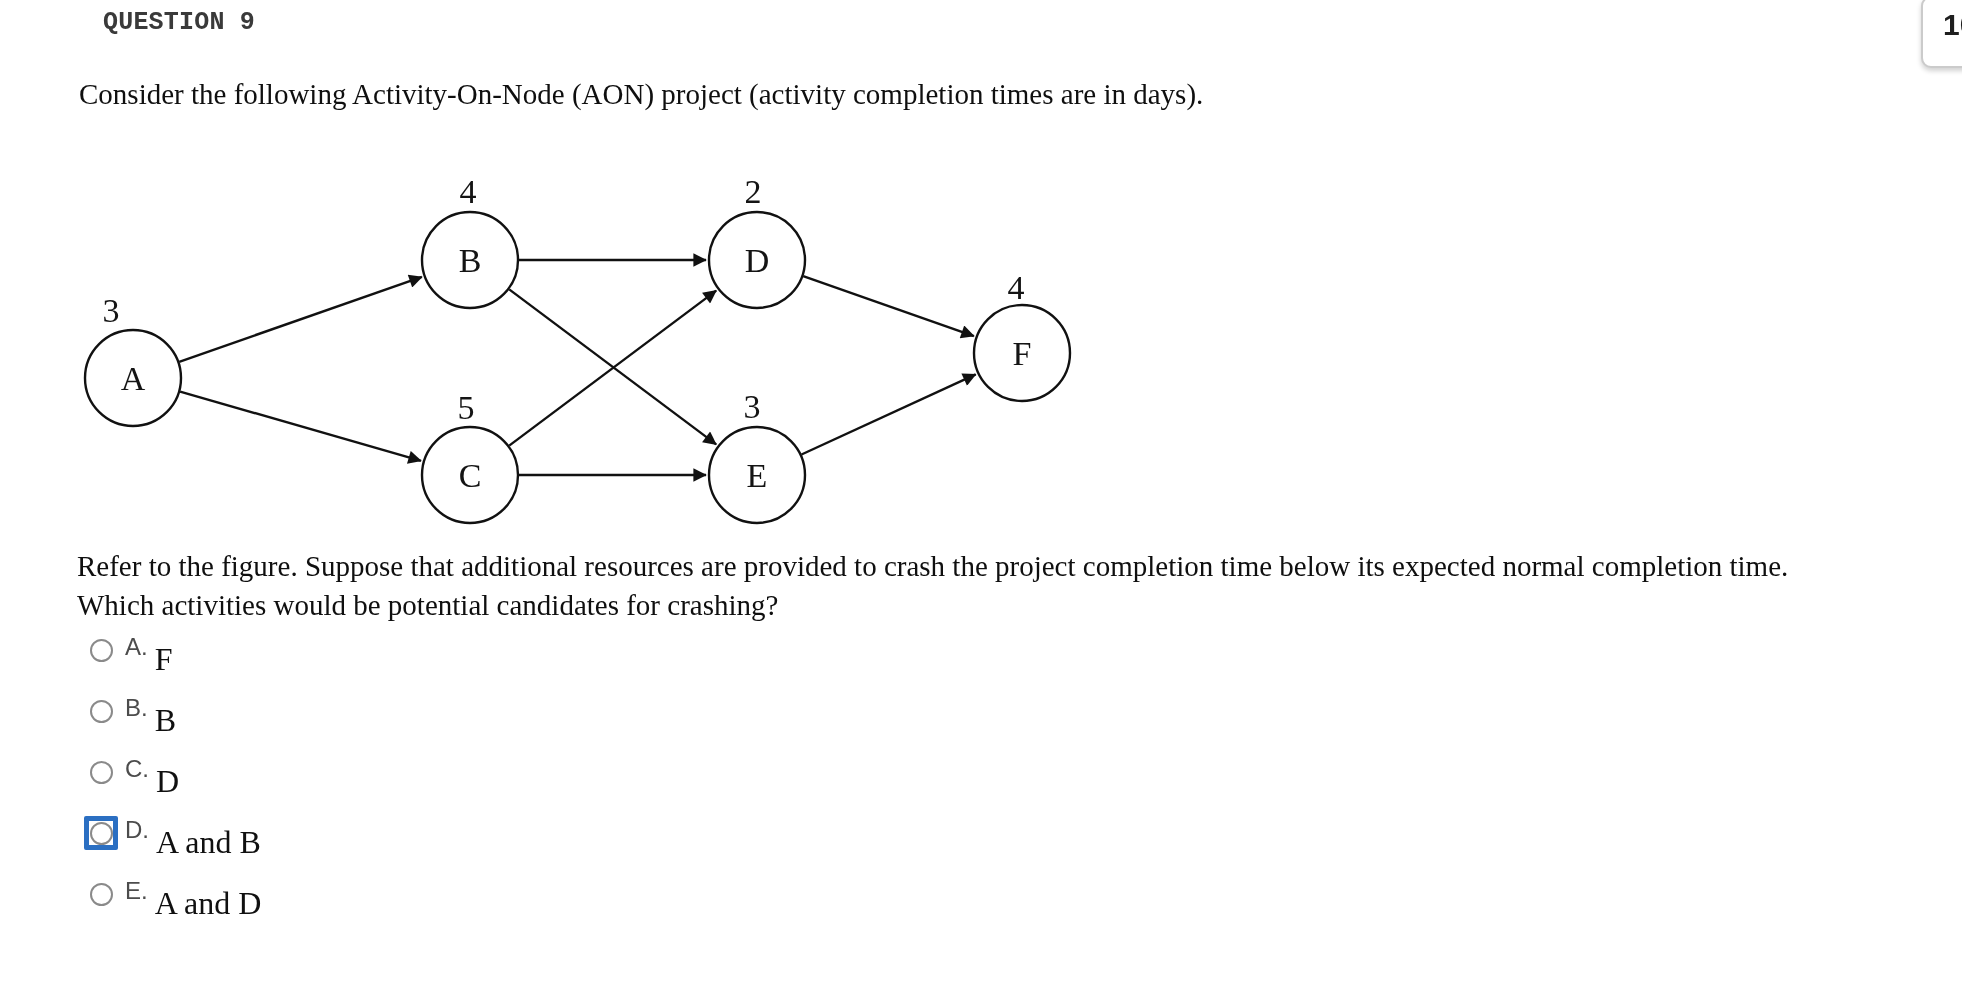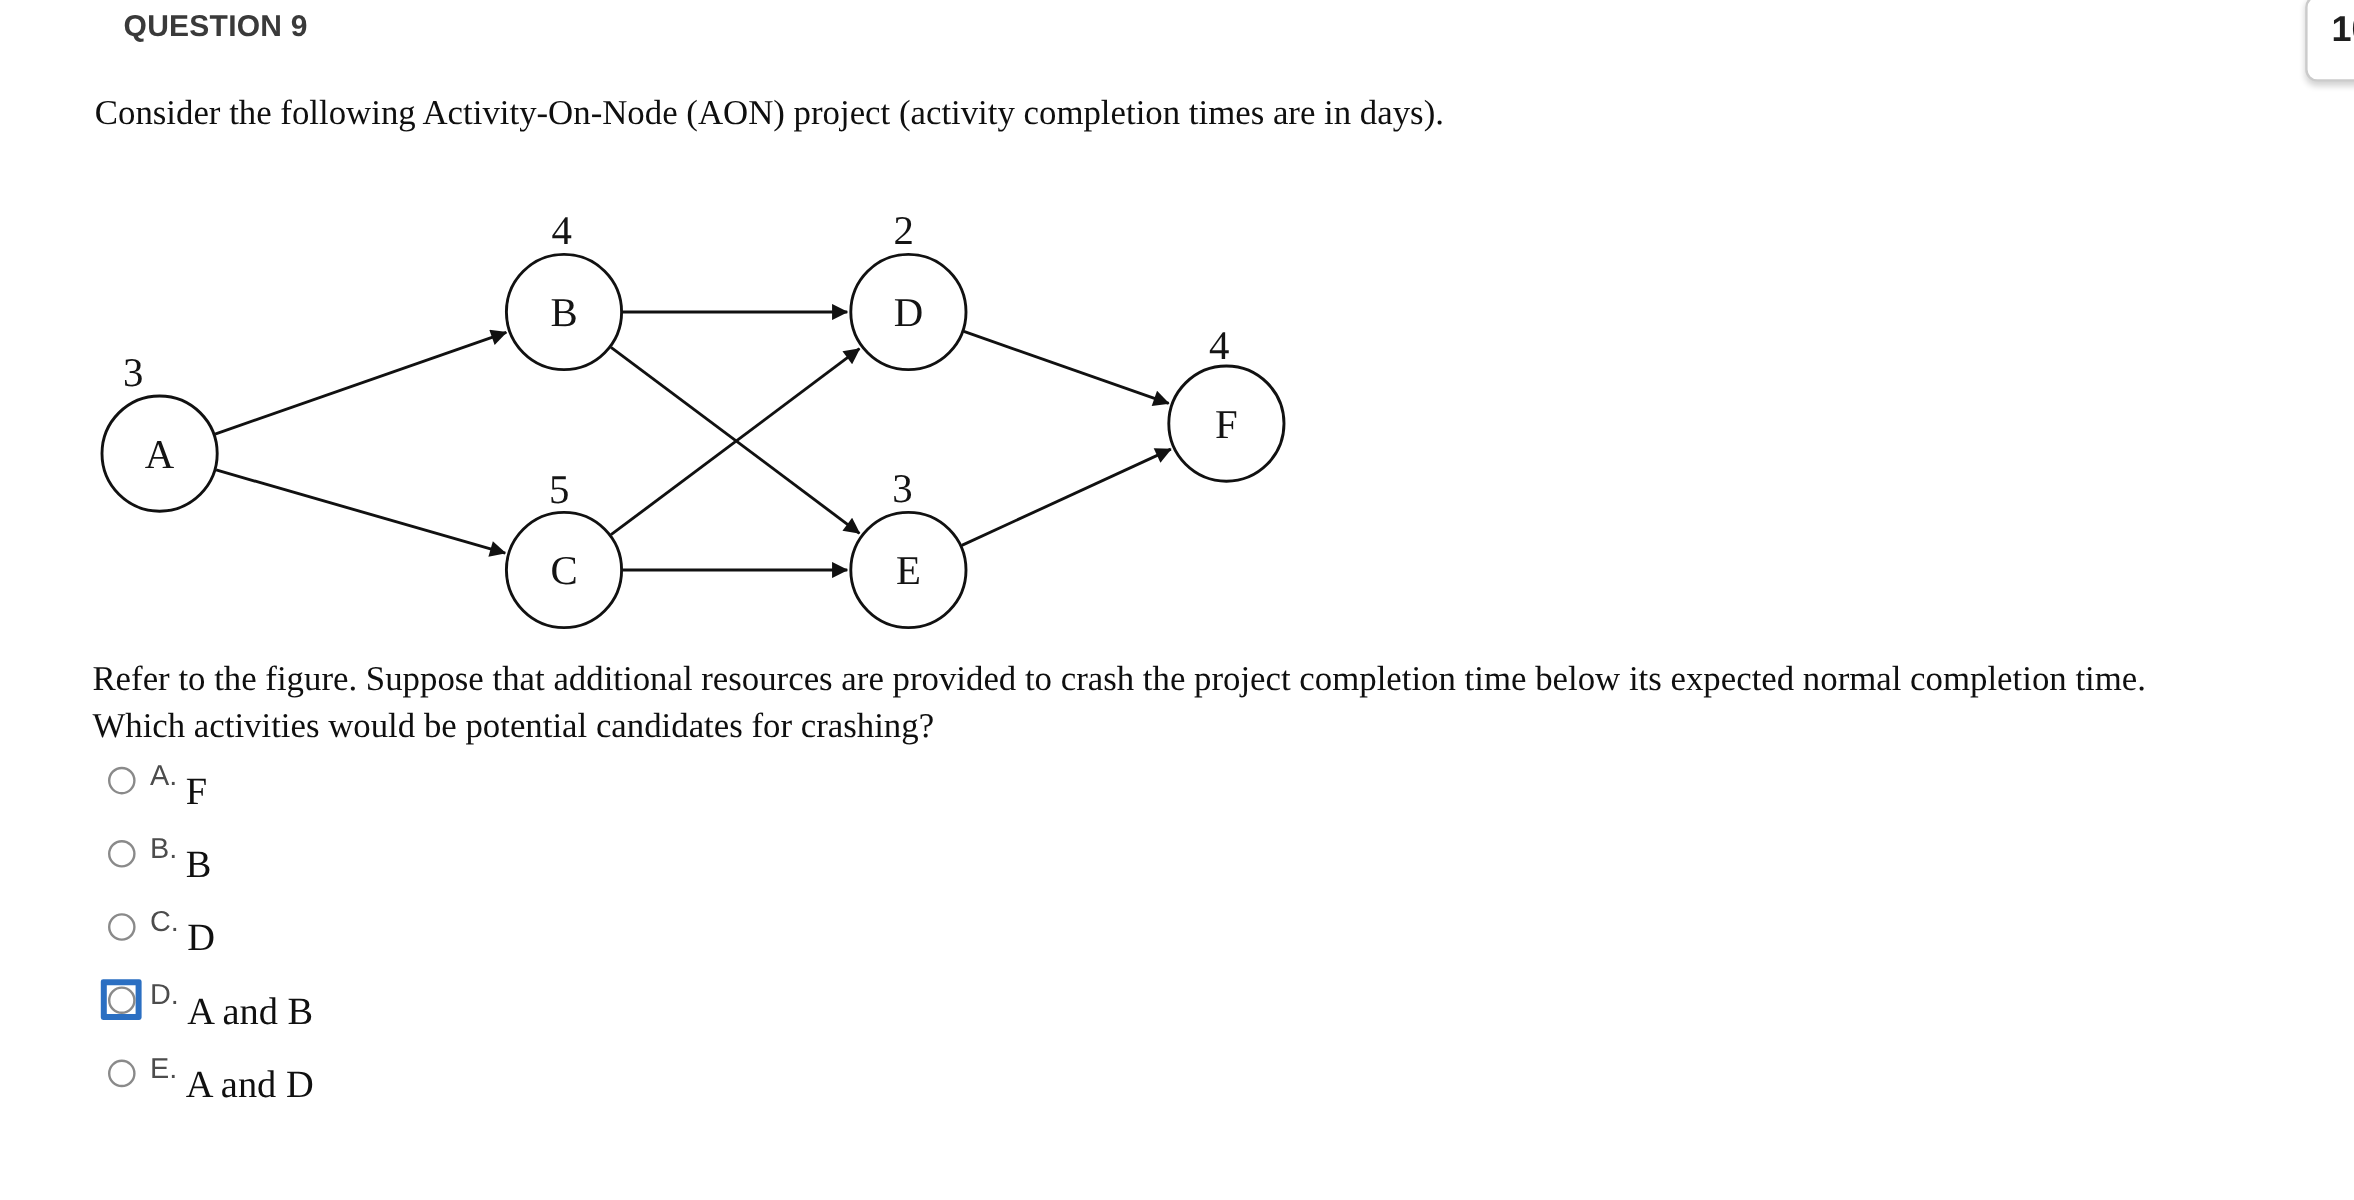--- a/index.html
+++ b/index.html
@@ -2,21 +2,21 @@
 <html><head>
 <meta charset="utf-8">
 <style>
   html,body{margin:0;padding:0;}
   body{
     width:1962px;height:1000px;position:relative;overflow:hidden;
     background:#ffffff;font-family:"Liberation Sans",sans-serif;
   }
   .question-header{
     position:absolute;left:103px;top:8px;
-    font-family:Liberation Sans, sans-serif;font-weight:bold;
+    font-family:Liberation Mono, monospace;font-weight:bold;
     font-size:25px;color:#3a3a3a;letter-spacing:.2px;
   }
   .points-box{
     position:absolute;left:1921px;top:-4px;width:170px;height:72px;
     background:#fff;border:2px solid #cbcbcb;border-radius:10px;
     box-shadow:0 3px 5px rgba(0,0,0,.18);
     font-family:"Liberation Sans",sans-serif;font-weight:bold;
     font-size:30px;color:#1f1f1f;
     padding:10px 0 0 20px;box-sizing:border-box;
   }

